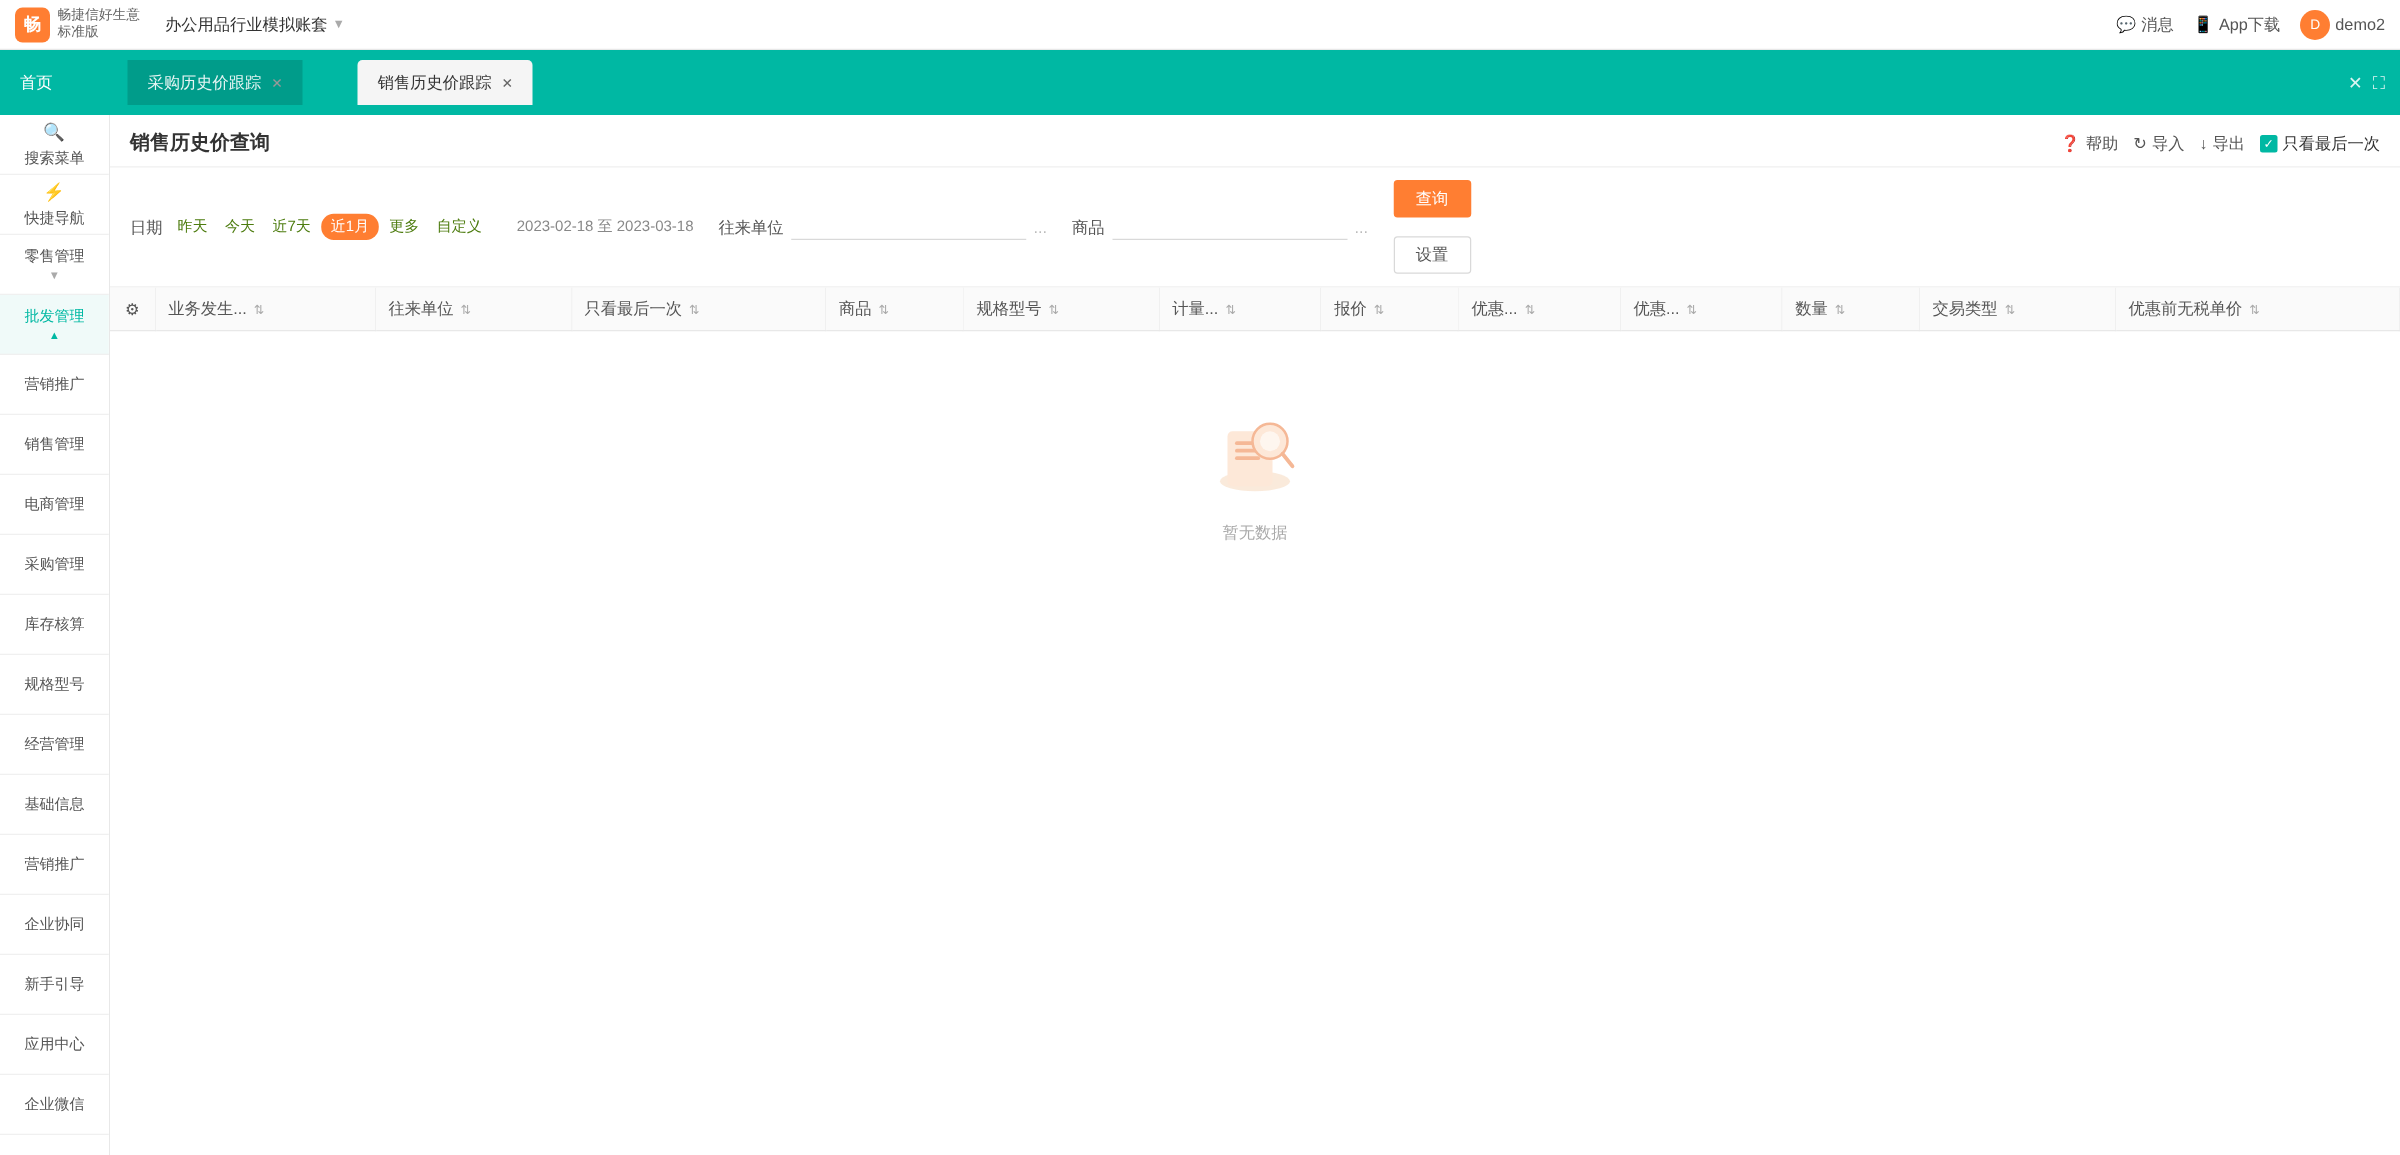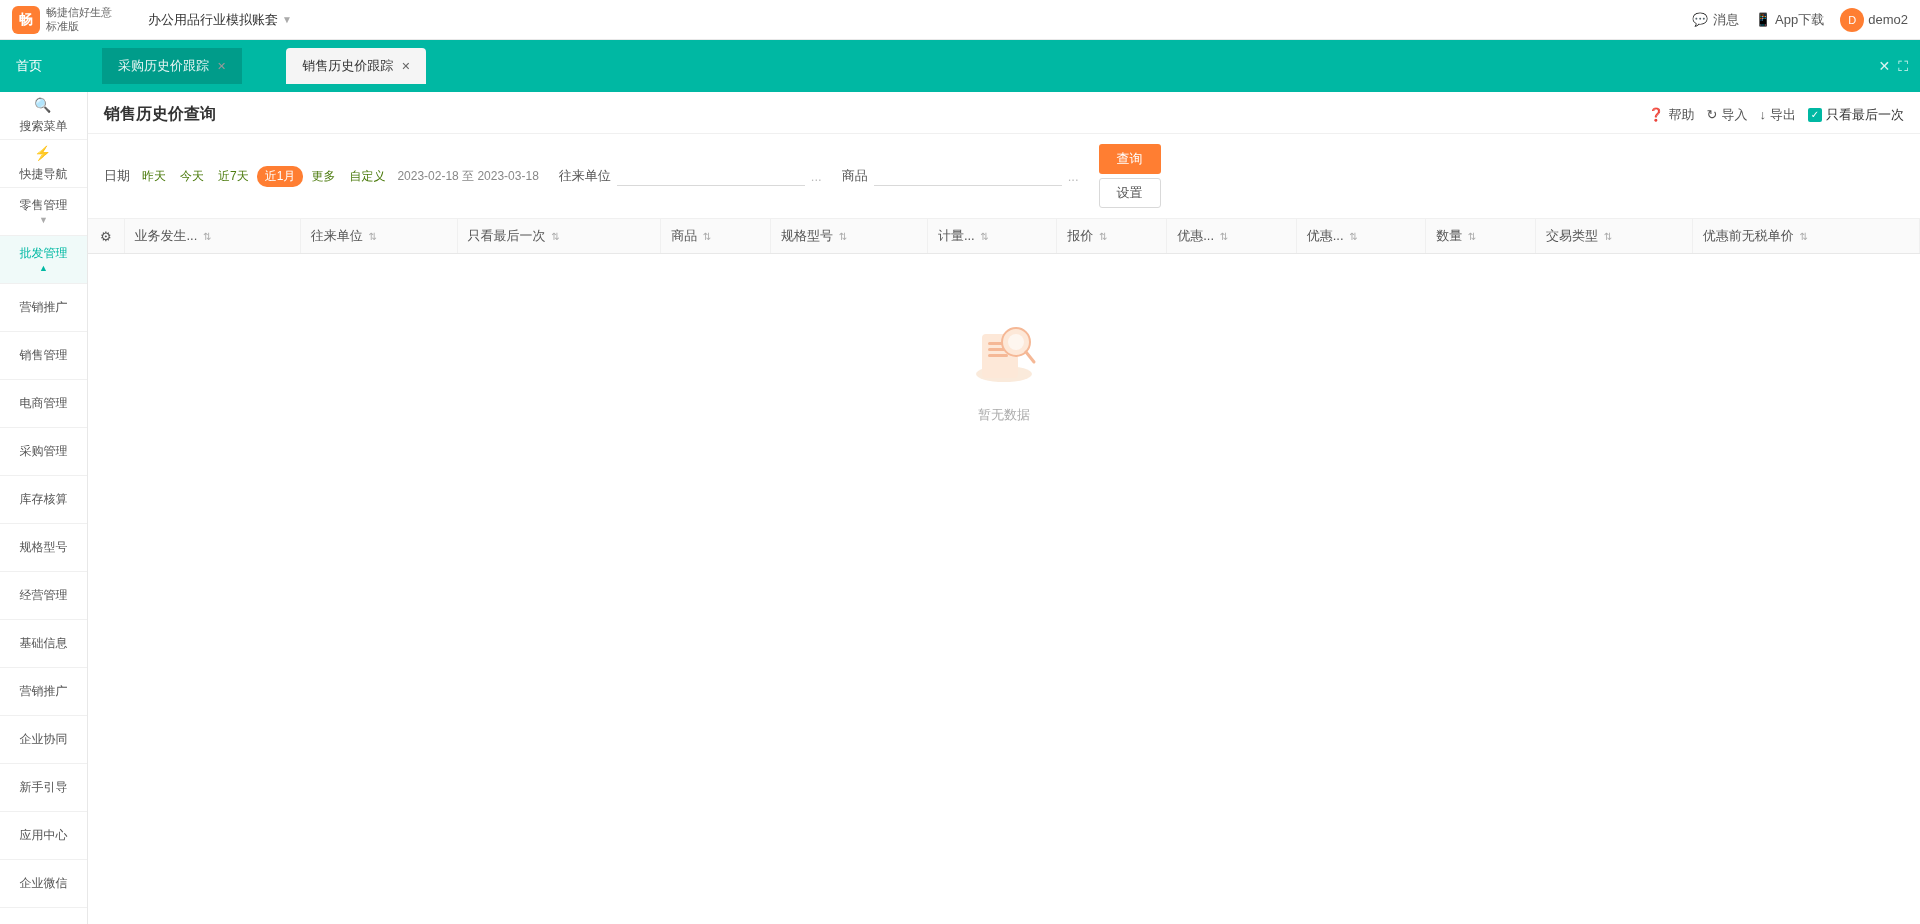--- a/index.html
+++ b/index.html
@@ -169,21 +169,21 @@
       cursor: pointer;
       font-size: 12px;
       color: #4d7c0f;
     }
     .date-btn.active {
       background: #ff7e32;
       color: #fff;
       border-radius: 10px;
       padding: 2px 8px;
     }
-    .date-range { font-size: 12px; color: #888; margin-left: 0; }
+    .date-range { font-size: 12px; color: #888; margin-left: 16px; }
     .filter-input {
       border: none;
       border-bottom: 1px solid #d9d9d9;
       padding: 2px 6px;
       font-size: 13px;
       color: #333;
       min-width: 200px;
       outline: none;
       background: transparent;
     }
@@ -199,21 +199,21 @@
     }
     .settings-btn {
       background: #fff;
       color: #555;
       border: 1px solid #d9d9d9;
       padding: 5px 14px;
       border-radius: 3px;
       cursor: pointer;
       font-size: 13px;
     }
-    .filter-btns { display: flex; flex-direction: column; gap: 4px; }
+    .filter-btns { display: flex; flex-direction: column; gap: 15px; }
 
     
     .table-area { flex: 1; overflow: auto; }
     .data-table {
       width: 100%;
       border-collapse: collapse;
       font-size: 13px;
     }
     .data-table th {
       background: #fafafa;
@@ -256,21 +256,21 @@
 
 <div class="top-bar">
   <div class="top-bar-left">
     <div class="logo-area">
       <div class="logo-icon">畅</div>
       <div class="logo-text">
         <div>畅捷信好生意</div>
         <div>标准版</div>
       </div>
     </div>
-    <div style="display:flex;align-items:center;gap:4px;margin-left:28px;color:#333;font-size:13px;cursor:pointer;">
+    <div style="display:flex;align-items:center;gap:4px;margin-left:12px;color:#333;font-size:13px;cursor:pointer;">
       <span>办公用品行业模拟账套</span>
       <span style="font-size:10px;color:#aaa;">▼</span>
     </div>
   </div>
   <div class="top-bar-right">
     <div class="btn-item">
       <span>💬</span>
       <span>消息</span>
     </div>
     <div class="btn-item">

